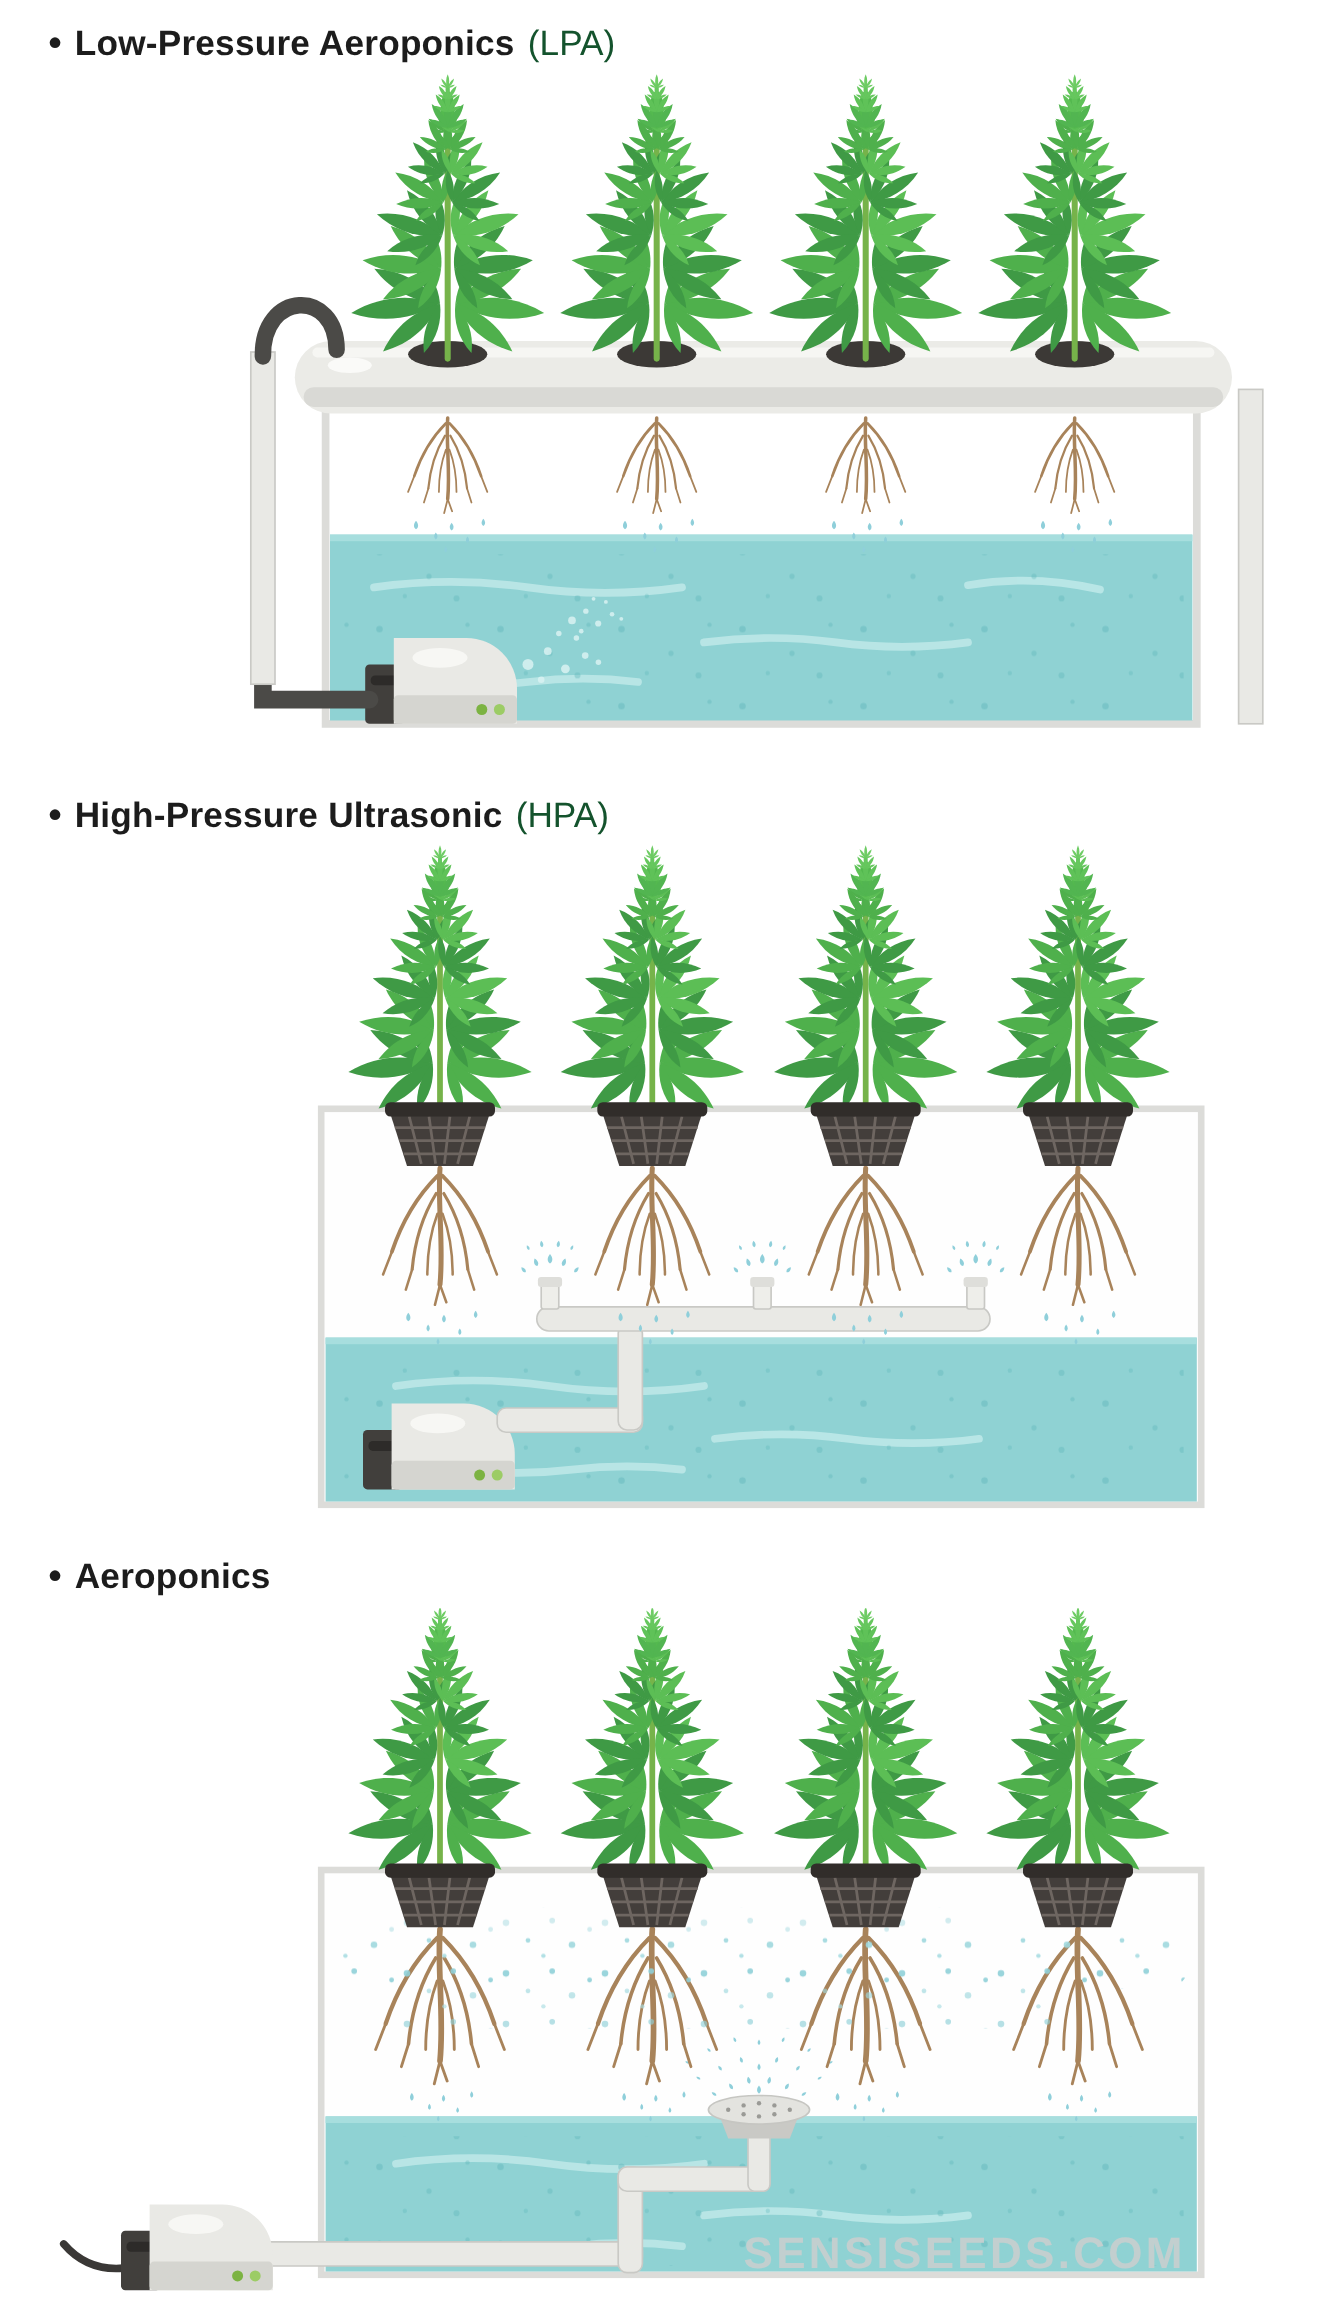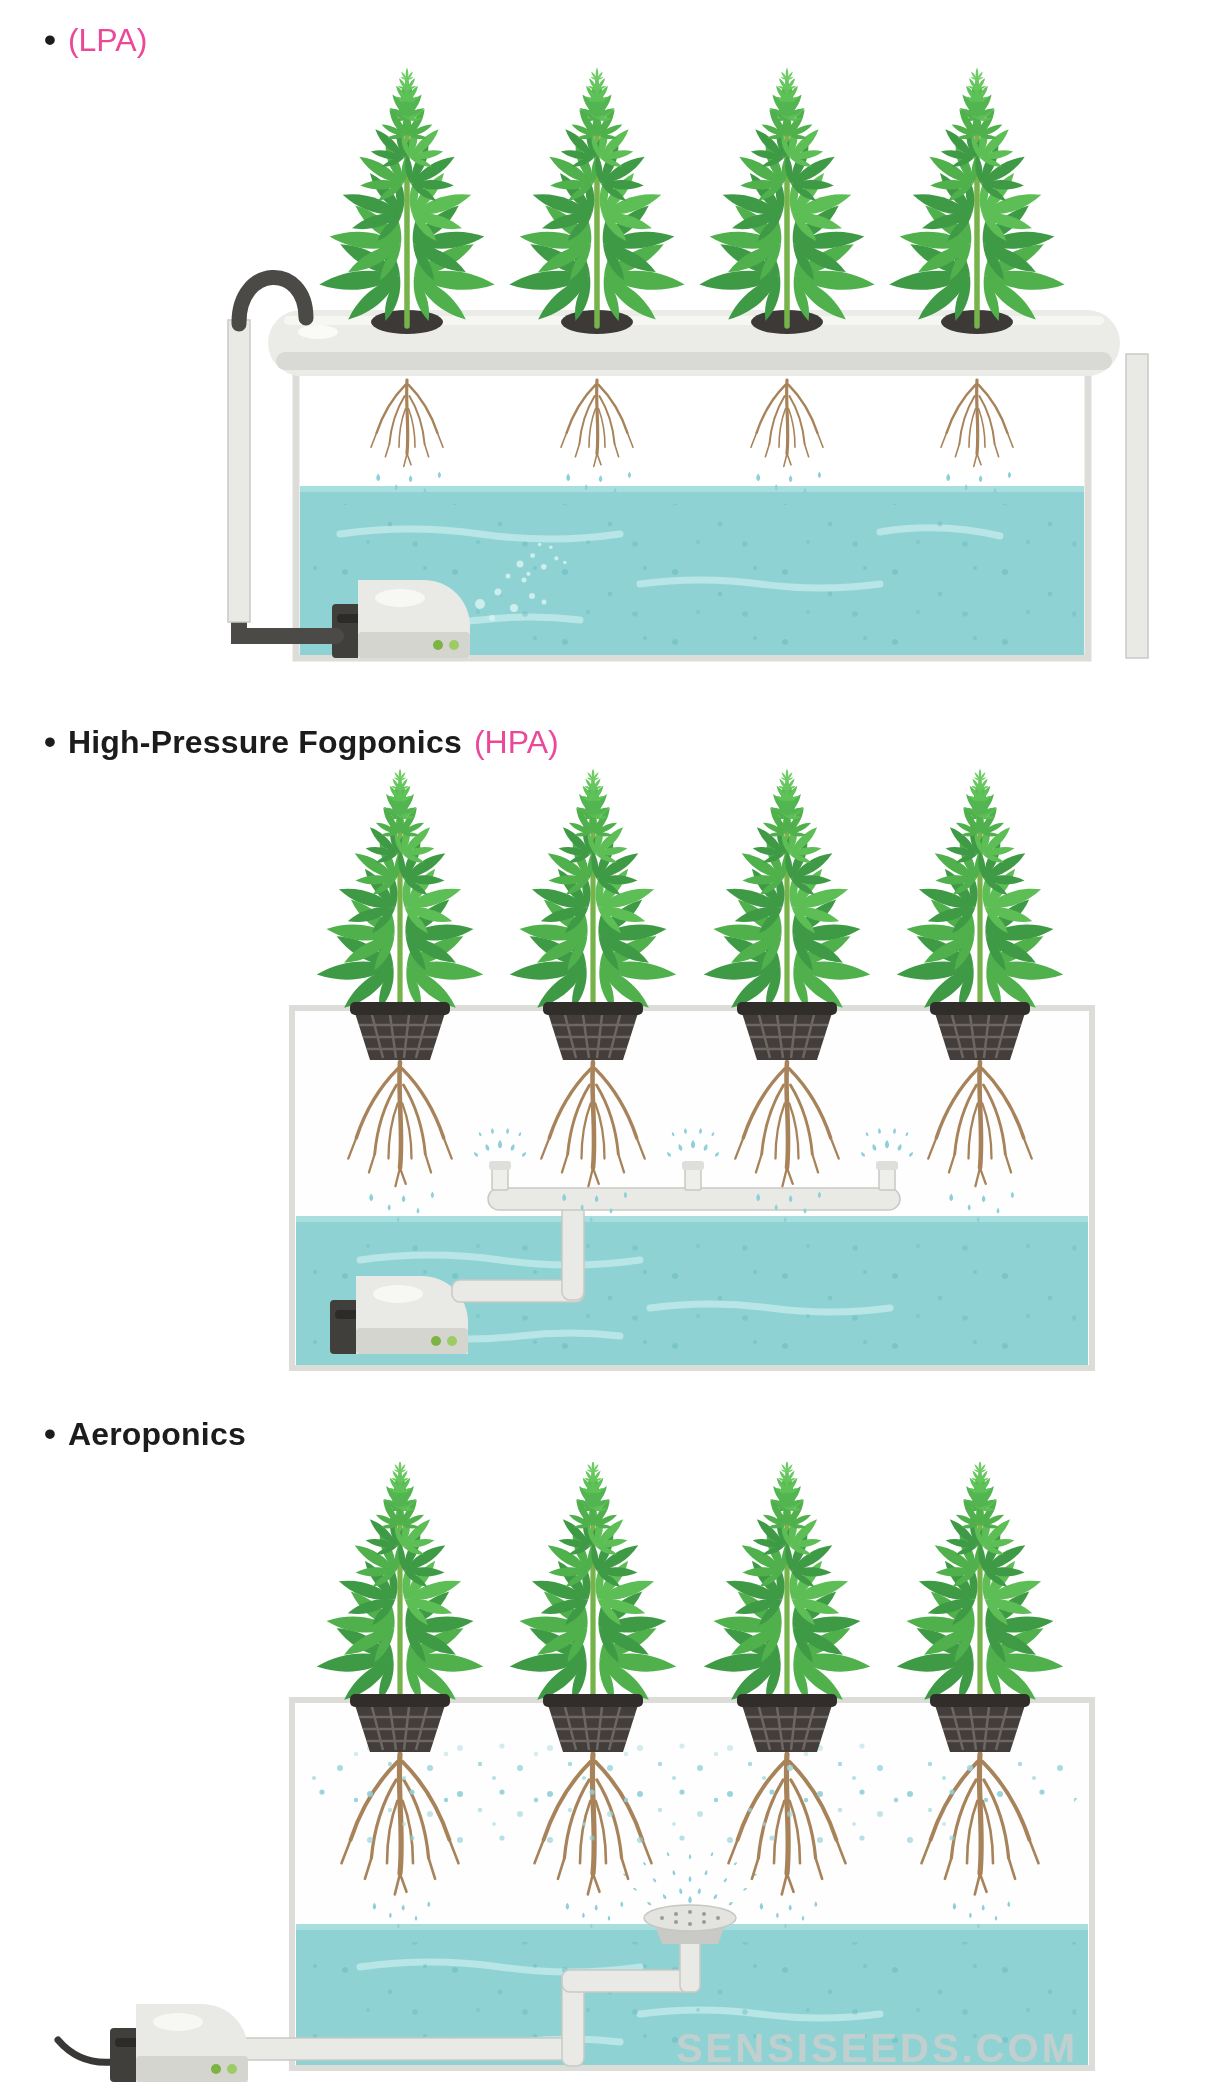--- a/index.html
+++ b/index.html
@@ -3,21 +3,21 @@
 <meta charset="utf-8">
 <style>
   html,body{margin:0;padding:0;background:#ffffff;}
   .page{position:relative;width:1220px;height:2090px;background:#ffffff;overflow:hidden;
         font-family:"Liberation Sans",sans-serif;}
   .abs{position:absolute;}
   .heading{left:44px;display:flex;align-items:baseline;gap:12px;color:#1c1c1c;
            font-size:32px;line-height:1.15;white-space:nowrap;}
   .bullet{font-weight:700;font-size:34px;}
   .t-bold{font-weight:700;letter-spacing:0.2px;}
-  .t-reg{font-weight:400;color:#ec4899;}
+  .t-reg{font-weight:400;color:#14532d;}
   svg{display:block;}
 </style>
 </head>
 <body>
 
 <div class="page">
 
   <svg width="0" height="0" style="position:absolute" aria-hidden="true">
     <defs>
       <path id="blade" d="M0,0 C3.6,-8 4.2,-17 0,-26 C-4.2,-17 -3.6,-8 0,0"></path>
@@ -147,20 +147,21 @@
         <circle cx="52" cy="8" r="2.6" fill="#8fd0d8"></circle>
         <circle cx="70" cy="30" r="3" fill="#9fd8de"></circle>
         <circle cx="44" cy="40" r="2" fill="#aadde2"></circle>
         <circle cx="86" cy="16" r="2.2" fill="#8fd0d8"></circle>
       </pattern>
     </defs>
   </svg>
 
   <header class="abs heading" style="top:20px">
     <span class="bullet">•</span>
+    <span class="t-bold">Low-Pressure Aeroponics</span>
     <span class="t-reg">(LPA)</span>
   </header>
 
   <svg class="abs" style="top:64px;left:0" width="1220" height="620" viewBox="0 0 1220 620">
 
     <path d="M296,302 L296,594 L1088,594 L1088,302" fill="none" stroke="#dcdcd9" stroke-width="7"></path>
 
     <g>
       <rect x="300" y="422" width="784" height="169" fill="#8fd2d3"></rect>
       <rect x="300" y="422" width="784" height="6" fill="#a7dede"></rect>
@@ -210,21 +211,21 @@
     <g>
       <use href="#plant" transform="translate(407,262)"></use>
       <use href="#plant" transform="translate(597,262)"></use>
       <use href="#plant" transform="translate(787,262)"></use>
       <use href="#plant" transform="translate(977,262)"></use>
     </g>
   </svg>
 
   <header class="abs heading" style="top:722px">
     <span class="bullet">•</span>
-    <span class="t-bold">High-Pressure Fogponics</span>
+    <span class="t-bold">High-Pressure Ultrasonic</span>
     <span class="t-reg">(HPA)</span>
   </header>
 
   <svg class="abs" style="top:768px;left:0" width="1220" height="612" viewBox="0 0 1220 612">
     <rect x="292" y="240" width="800" height="360" fill="#fefefe" stroke="#dcdcd9" stroke-width="6"></rect>
 
     <g>
       <rect x="296" y="448" width="792" height="149" fill="#8fd2d3"></rect>
       <rect x="296" y="448" width="792" height="6" fill="#a7dede"></rect>
       <g fill="none" stroke="#bde8e8" stroke-width="7" stroke-linecap="round" opacity="0.9">

